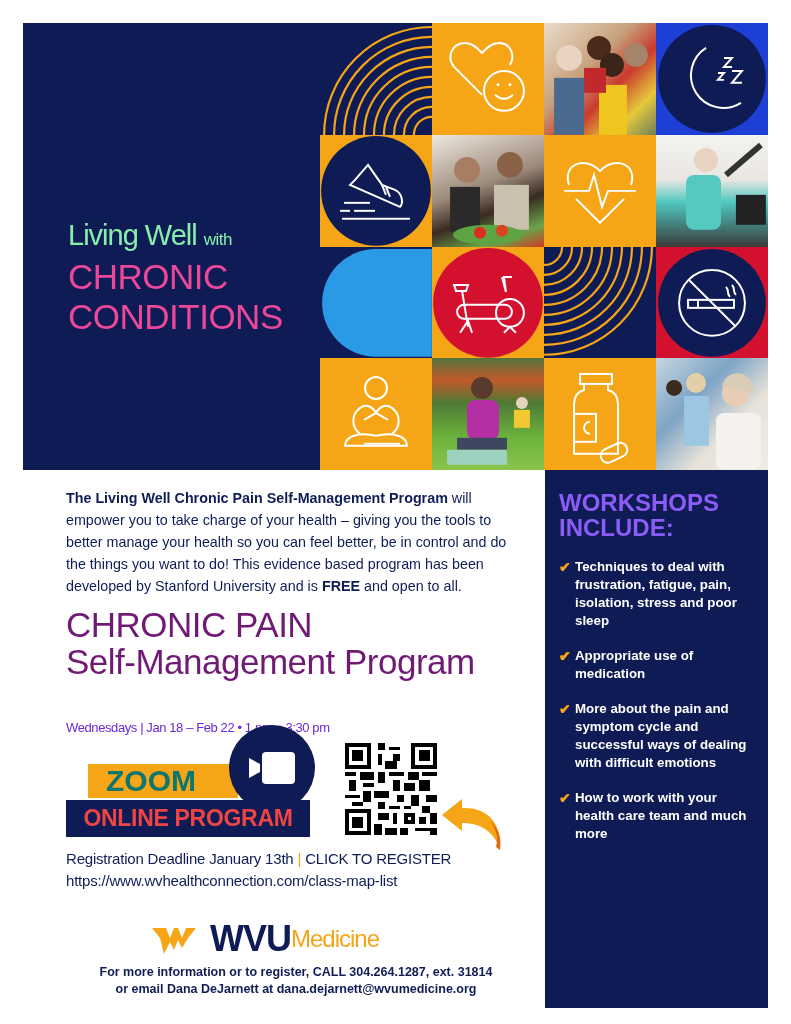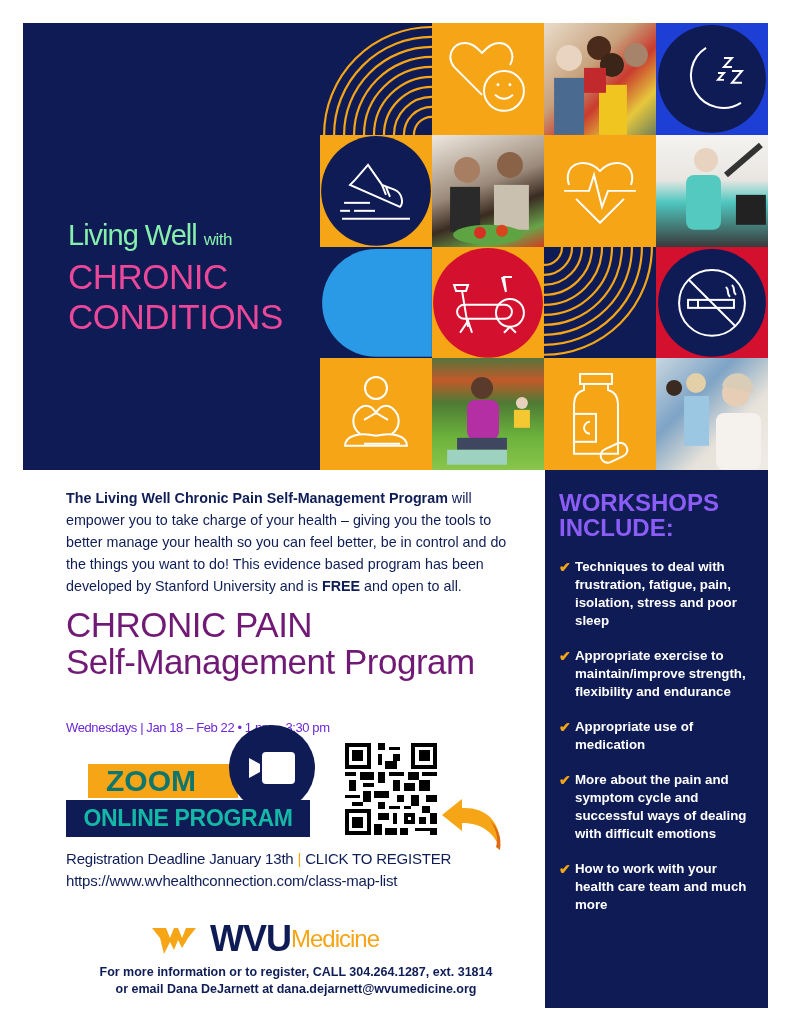--- a/index.html
+++ b/index.html
@@ -23,21 +23,21 @@
   .photo { background: #c9b6a0; }
 
   .intro { position: absolute; left: 66px; top: 487px; width: 460px; font-size: 14.3px; line-height: 22px; color: #0f1d57; }
   .intro b { font-weight: bold; }
 
   .prog-title { position: absolute; left: 66px; top: 606px; font-size: 35px; line-height: 37px; color: #701a75; letter-spacing: -0.5px; }
   .prog-sched { position: absolute; left: 66px; top: 720px; font-size: 13px; color: #6d28d9; letter-spacing: -0.4px; }
 
   .zoom-bar { position: absolute; left: 88px; top: 764px; width: 150px; height: 34px; background: #f5a515; }
   .zoom-label { position: absolute; left: 106px; top: 764px; font-size: 30px; font-weight: bold; color: #0f766e; line-height: 34px; }
-  .online-bar { position: absolute; left: 66px; top: 800px; width: 244px; height: 37px; background: #0f1b55; color: #14b8a6;
+  .online-bar { position: absolute; left: 66px; top: 800px; width: 244px; height: 37px; background: #0f1b55; color: #ef4444;
                 font-weight: bold; font-size: 23px; line-height: 37px; text-align: center; letter-spacing: -0.3px; }
   .cam { position: absolute; left: 229px; top: 725px; width: 86px; height: 86px; border-radius: 50%; background: #0f1b55; }
 
   .qr { position: absolute; left: 345px; top: 743px; width: 92px; height: 92px; }
   .arrow { position: absolute; left: 440px; top: 795px; width: 70px; height: 60px; }
 
   .reg { position: absolute; left: 66px; top: 848px; font-size: 15px; line-height: 22px; color: #0f1d57; letter-spacing: -0.2px; }
   .reg .sep { color: #f5a515; }
 
   .logo { position: absolute; left: 152px; top: 918px; display: flex; align-items: center; }
@@ -345,18 +345,18 @@
   <div>or email Dana DeJarnett at dana.dejarnett@wvumedicine.org</div>
 </div>
 
 <div class="side">
   <div class="side-h">
     <div>WORKSHOPS</div>
     <div>INCLUDE:</div>
   </div>
   <ul>
     <li><span class="chk">✔</span><span>Techniques to deal with frustration, fatigue, pain, isolation, stress and poor sleep</span></li>
-    <li><span class="chk">✔</span><span>Appropriate exercise to maintain/improve strength, flexibility and endurance</span></li>
+    <li><span class="chk">✔</span></li>
     <li><span class="chk">✔</span><span>Appropriate use of medication</span></li>
     <li><span class="chk">✔</span><span>More about the pain and symptom cycle and successful ways of dealing with difficult emotions</span></li>
     <li><span class="chk">✔</span><span>How to work with your health care team and much more</span></li>
   </ul>
 </div>
 
 </body></html>

